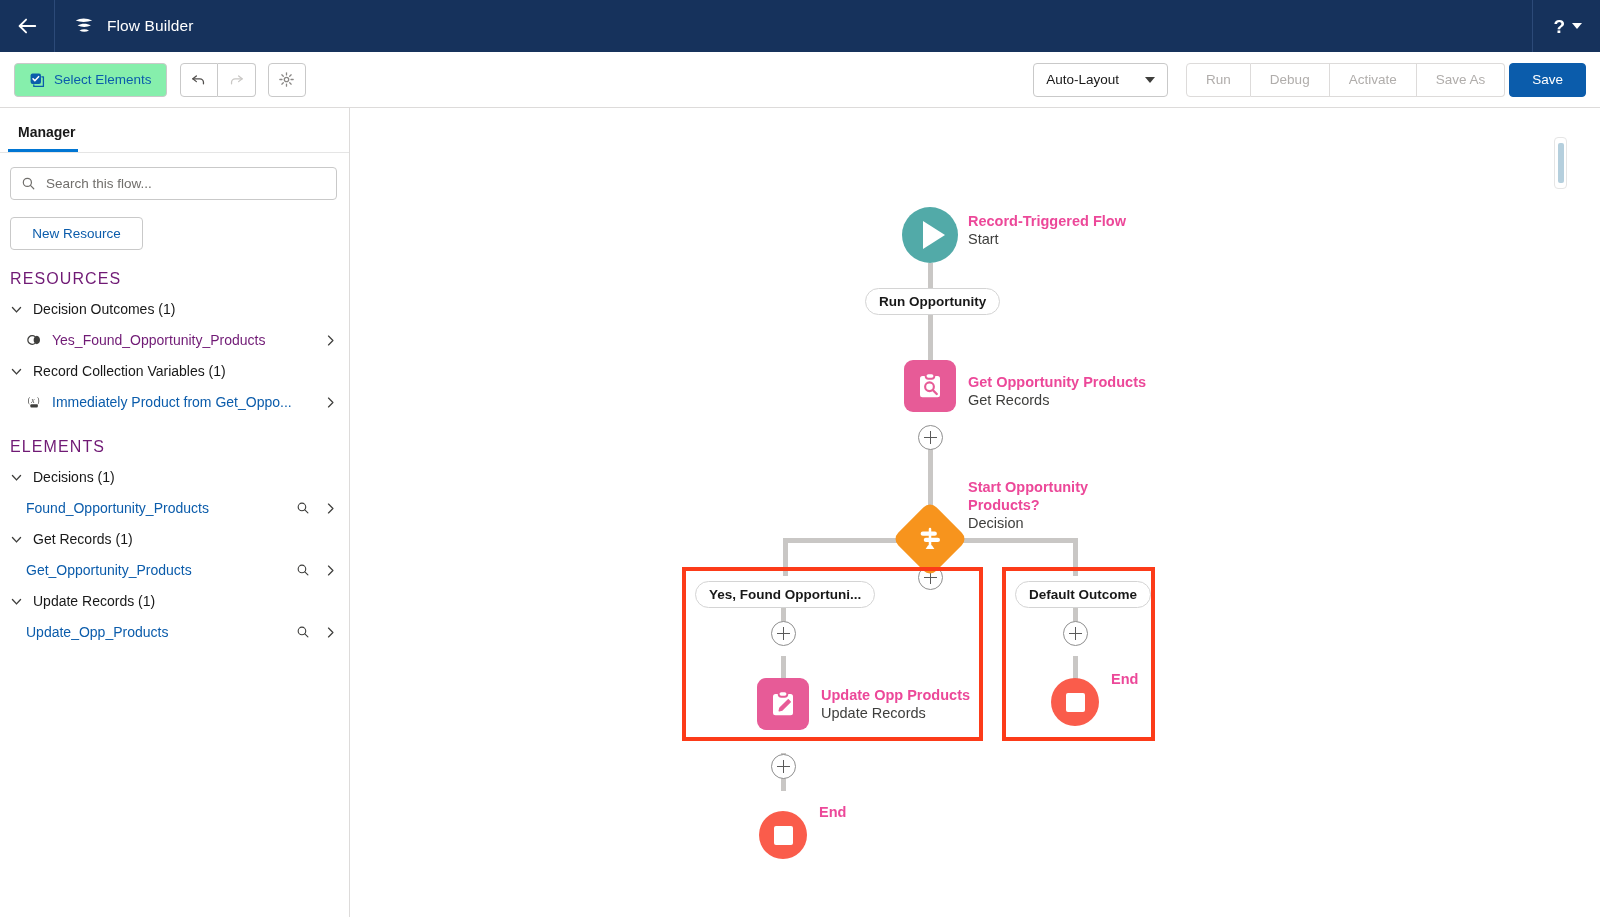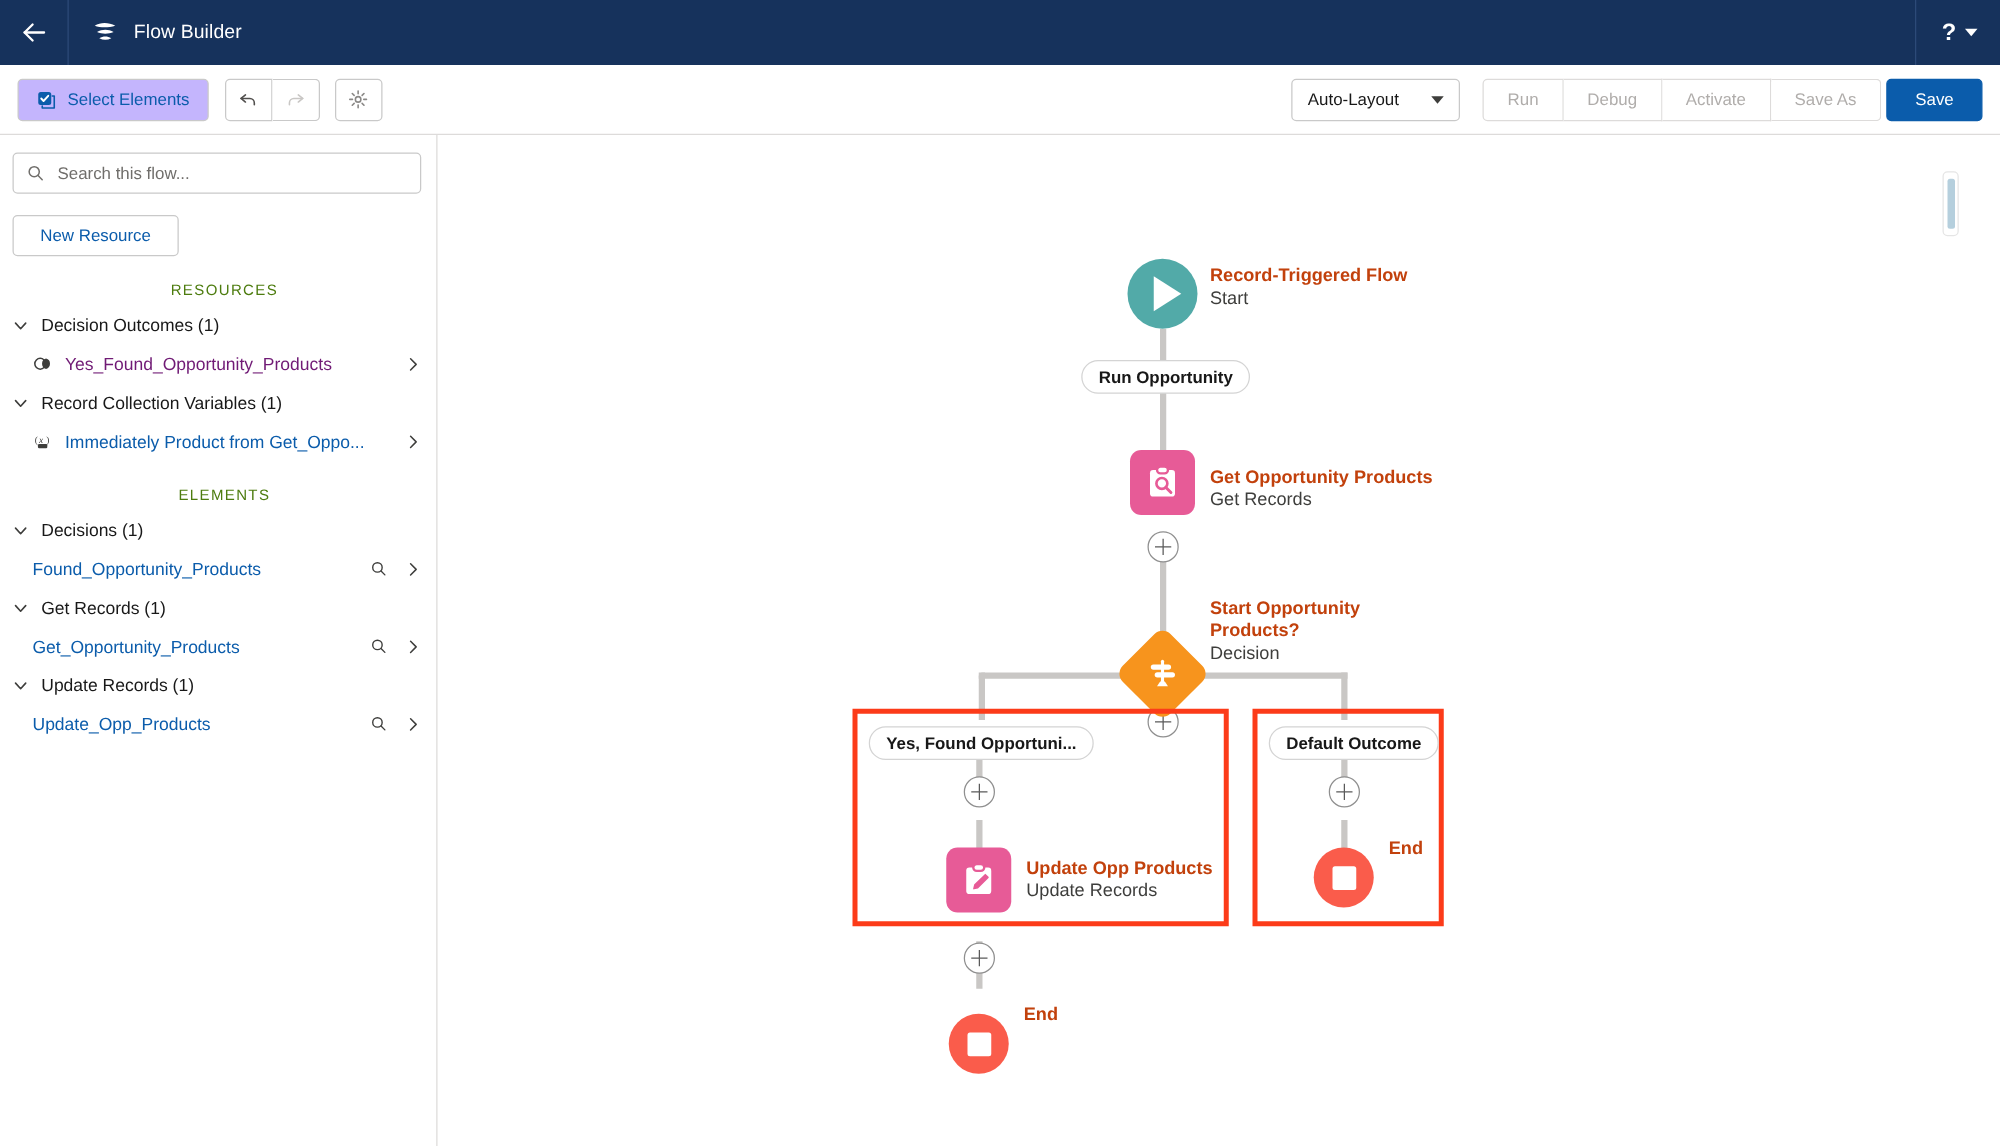--- a/index.html
+++ b/index.html
@@ -35,21 +35,21 @@
     border-top:6px solid #fff;
   }
 
   
   .toolbar{
     position:absolute; top:52px; left:0; width:1600px; height:56px;
     background:#fff; border-bottom:1px solid #dddbda;
     display:flex; align-items:center; padding:0 14px;
   }
   .btn{
-    height:34px; border:1px solid #c9c9c9; background:#c4b5fd; border-radius:4px;
+    height:34px; border:1px solid #c9c9c9; background:#86efac; border-radius:4px;
     font-size:13.5px; color:#0070d2; display:flex; align-items:center;
     justify-content:center; cursor:pointer; font-family:inherit;
   }
   .btn-select{ padding:0 14px; gap:9px; }
   .btn-select .lbl{ color:#0b5cab; font-size:13.5px; }
   .undo-group{ display:flex; margin-left:13px; }
   .undo-group .ubtn{
     width:38px; height:34px; border:1px solid #c9c9c9; background:#fff;
     display:flex; align-items:center; justify-content:center; cursor:pointer;
   }
@@ -103,21 +103,21 @@
     height:33px; border:1px solid #c9c9c9; border-radius:4px; display:flex;
     align-items:center; padding:0 10px; gap:10px; background:#fff; cursor:text;
   }
   .search-box .ph{ font-size:13.5px; color:#706e6b; }
   .new-res{
     margin:17px 0 0 10px; height:33px; width:133px; border:1px solid #c9c9c9;
     border-radius:4px; background:#fff; color:#0b5cab; font-size:13.5px;
     display:flex; align-items:center; justify-content:center; cursor:pointer;
   }
   .sec-label{
-    margin:20px 0 6px 10px; font-size:12px; color:#4d7c0f; letter-spacing:1.1px;text-align:center;
+    margin:20px 0 6px 10px; font-size:16px; color:#701a75; letter-spacing:1.1px;
   }
   .grp{
     display:flex; align-items:center; gap:10px; height:30px; padding-left:10px; cursor:pointer;
   }
   .grp .gname{ font-size:14px; color:#181818; }
   .chev-d{ width:13px; height:13px; flex:none; }
   .item{
     display:flex; align-items:center; height:32px; padding-left:26px; cursor:pointer;
     gap:9px;
   }
@@ -186,21 +186,21 @@
   
   .end-node{
     position:absolute; width:48px; height:48px; border-radius:50%;
     background:#fa5c4b; display:flex; align-items:center; justify-content:center;
     cursor:pointer;
   }
   .end-node .sq{ width:19px; height:19px; background:#fff; border-radius:2px; }
 
   
   .node-lbl{ position:absolute; }
-  .node-lbl .t1{ font-size:14.5px; font-weight:bold; color:#c2410c; line-height:18px; }
+  .node-lbl .t1{ font-size:14.5px; font-weight:bold; color:#ec4899; line-height:18px; }
   .node-lbl .t2{ font-size:14.5px; color:#3e3e3c; line-height:19px; }
 
   
   .pill{
     position:absolute; height:27px; border:1px solid #d4d4d4; border-radius:14px;
     background:#fff; display:flex; align-items:center; padding:0 13px;
     font-size:13.5px; font-weight:bold; color:#181818; white-space:nowrap; cursor:pointer;
   }
 
   
@@ -281,20 +281,23 @@
       <div class="gbtn">Debug</div>
       <div class="gbtn">Activate</div>
       <div class="gbtn">Save As</div>
     </div>
     <div class="btn-save">Save</div>
   </div>
 </div>
 
 <div class="sidebar">
 
+  <div class="tabs">
+    <div class="tab">Manager</div>
+  </div>
 
   <div class="search-wrap">
     <div class="search-box">
       <svg width="15" height="15" viewBox="0 0 20 20">
         <circle cx="8.5" cy="8.5" r="5.4" fill="none" stroke="#706e6b" stroke-width="1.6"></circle>
         <line x1="12.6" y1="12.6" x2="17" y2="17" stroke="#706e6b" stroke-width="1.6" stroke-linecap="round"></line>
       </svg>
       <span class="ph">Search this flow...</span>
     </div>
   </div>

